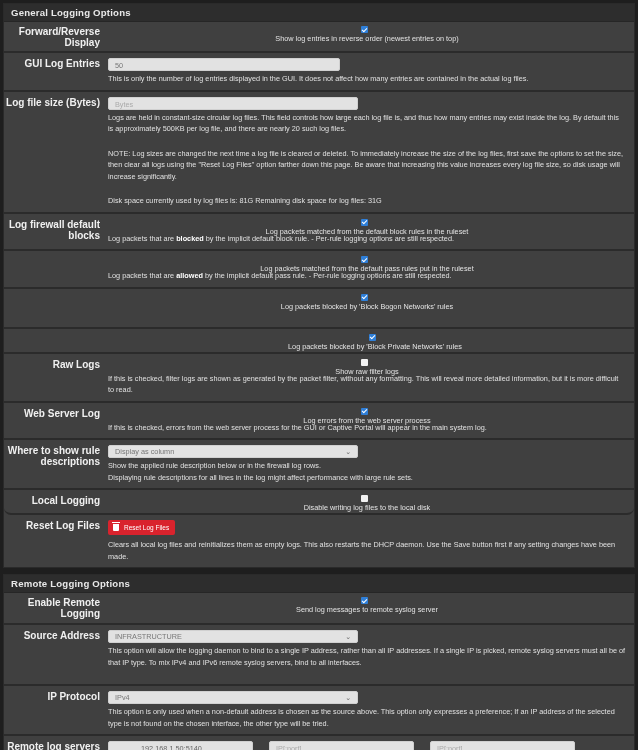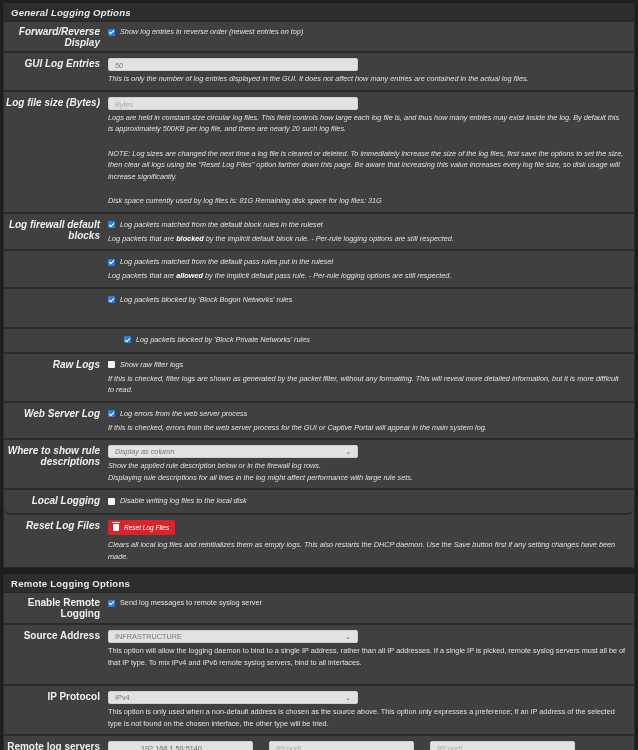--- a/index.html
+++ b/index.html
@@ -4,58 +4,58 @@
 <style>
   * { box-sizing: border-box; margin: 0; padding: 0; }
   html, body { width: 638px; height: 750px; overflow: hidden; background: #1e1e1e; }
   body { font-family: "Liberation Sans", sans-serif; font-size: 7.3px; color: #e3e3e3; }
   .panel { margin: 0 3px 0 3px; border: 1px solid #2a2a2a; background: #404040; }
   .panel-heading { background: #2d2d2d; height: 18px; padding: 3px 7px; font-weight: bold; font-size: 9.6px; color: #e8e8e8; border-bottom: 1px solid #262626; letter-spacing: 0.2px; }
   .row { display: flex; border-bottom: 2px solid #2b2b2b; padding: 5px 0 5px 0; }
   .row:last-child { border-bottom: none; }
   .label { width: 104px; text-align: right; font-weight: bold; font-size: 10px; color: #f0f0f0; padding-right: 8px; line-height: 11px; flex-shrink: 0; }
   .content { flex: 1; padding-right: 8px; line-height: 11.5px; }
-  .cb-line { display: flex; align-items: center; height: 12px; }
+  .cb-line { display: flex; align-items: center; height: 12px; flex-direction: column; }
   .cb { width: 7px; height: 7px; margin-right: 5px; border-radius: 1px; display: inline-flex; align-items: center; justify-content: center; flex-shrink: 0; }
   .cb.on { background: #2f7fd8; }
   .cb.on::after { content: ""; width: 2px; height: 4px; border: solid #fff; border-width: 0 1.3px 1.3px 0; transform: rotate(45deg); margin-top: -1px; }
   .cb.off { background: #f2f2f2; }
   .help { color: #e0e0e0; margin-top: 2px; }
   .help b { font-weight: bold; color: #fff; }
   .gap { height: 11px; }
   .input { height: 13px; background: #e2e2e2; border-radius: 2px; color: #777; padding: 1px 6px; line-height: 11px; font-size: 7.3px; border: 1px solid #d0d0d0; }
   .select { height: 13px; width: 250px; background: #e2e2e2; border-radius: 2px; color: #777; padding: 1px 6px; line-height: 11px; font-size: 7.3px; display: flex; justify-content: space-between; align-items: center; border: 1px solid #d0d0d0; }
   .chev { color: #666; font-size: 7px; }
   .btn-danger { display: inline-flex; align-items: center; height: 15px; padding: 0 6px 0 5px; background: #d9232d; color: #fff; border-radius: 2px; font-size: 6.5px; margin: 0 0 2px 0; }
   .trash { width: 6px; height: 7px; background: #fff; margin-right: 5px; position: relative; border-radius: 0 0 1px 1px; }
   .trash::before { content: ""; position: absolute; top: -2px; left: -1px; width: 8px; height: 1px; background: #fff; }
   .servers { display: flex; gap: 0; }
   .servers .input { width: 145px; margin-right: 16px; }
   .spacer { height: 6px; background: #1e1e1e; }
 </style>
 </head>
 <body>
 
-<div class="panel" style="margin-top:3px;font-style:italic;">
+<div class="panel" style="margin-top:3px;">
   <div class="panel-heading">General Logging Options</div>
 
   <div class="row" style="padding:4px 0 3px 0;">
     <div class="label">Forward/Reverse Display</div>
     <div class="content">
       <div class="cb-line">
         <span class="cb on"></span>
         <span>Show log entries in reverse order (newest entries on top)</span>
       </div>
     </div>
   </div>
 
   <div class="row">
     <div class="label">GUI Log Entries</div>
     <div class="content">
-      <div class="input" style="width:250px;">50</div>
+      <div class="input" style="width:232px;">50</div>
       <div class="help">This is only the number of log entries displayed in the GUI. It does not affect how many entries are contained in the actual log files.</div>
     </div>
   </div>
 
   <div class="row">
     <div class="label">Log file size (Bytes)</div>
     <div class="content">
       <div class="input" style="width:250px;color:#aaa;">Bytes</div>
       <div class="help">Logs are held in constant-size circular log files. This field controls how large each log file is, and thus how many entries may exist inside the log. By default this is approximately 500KB per log file, and there are nearly 20 such log files.</div>
       <div class="gap"></div>

